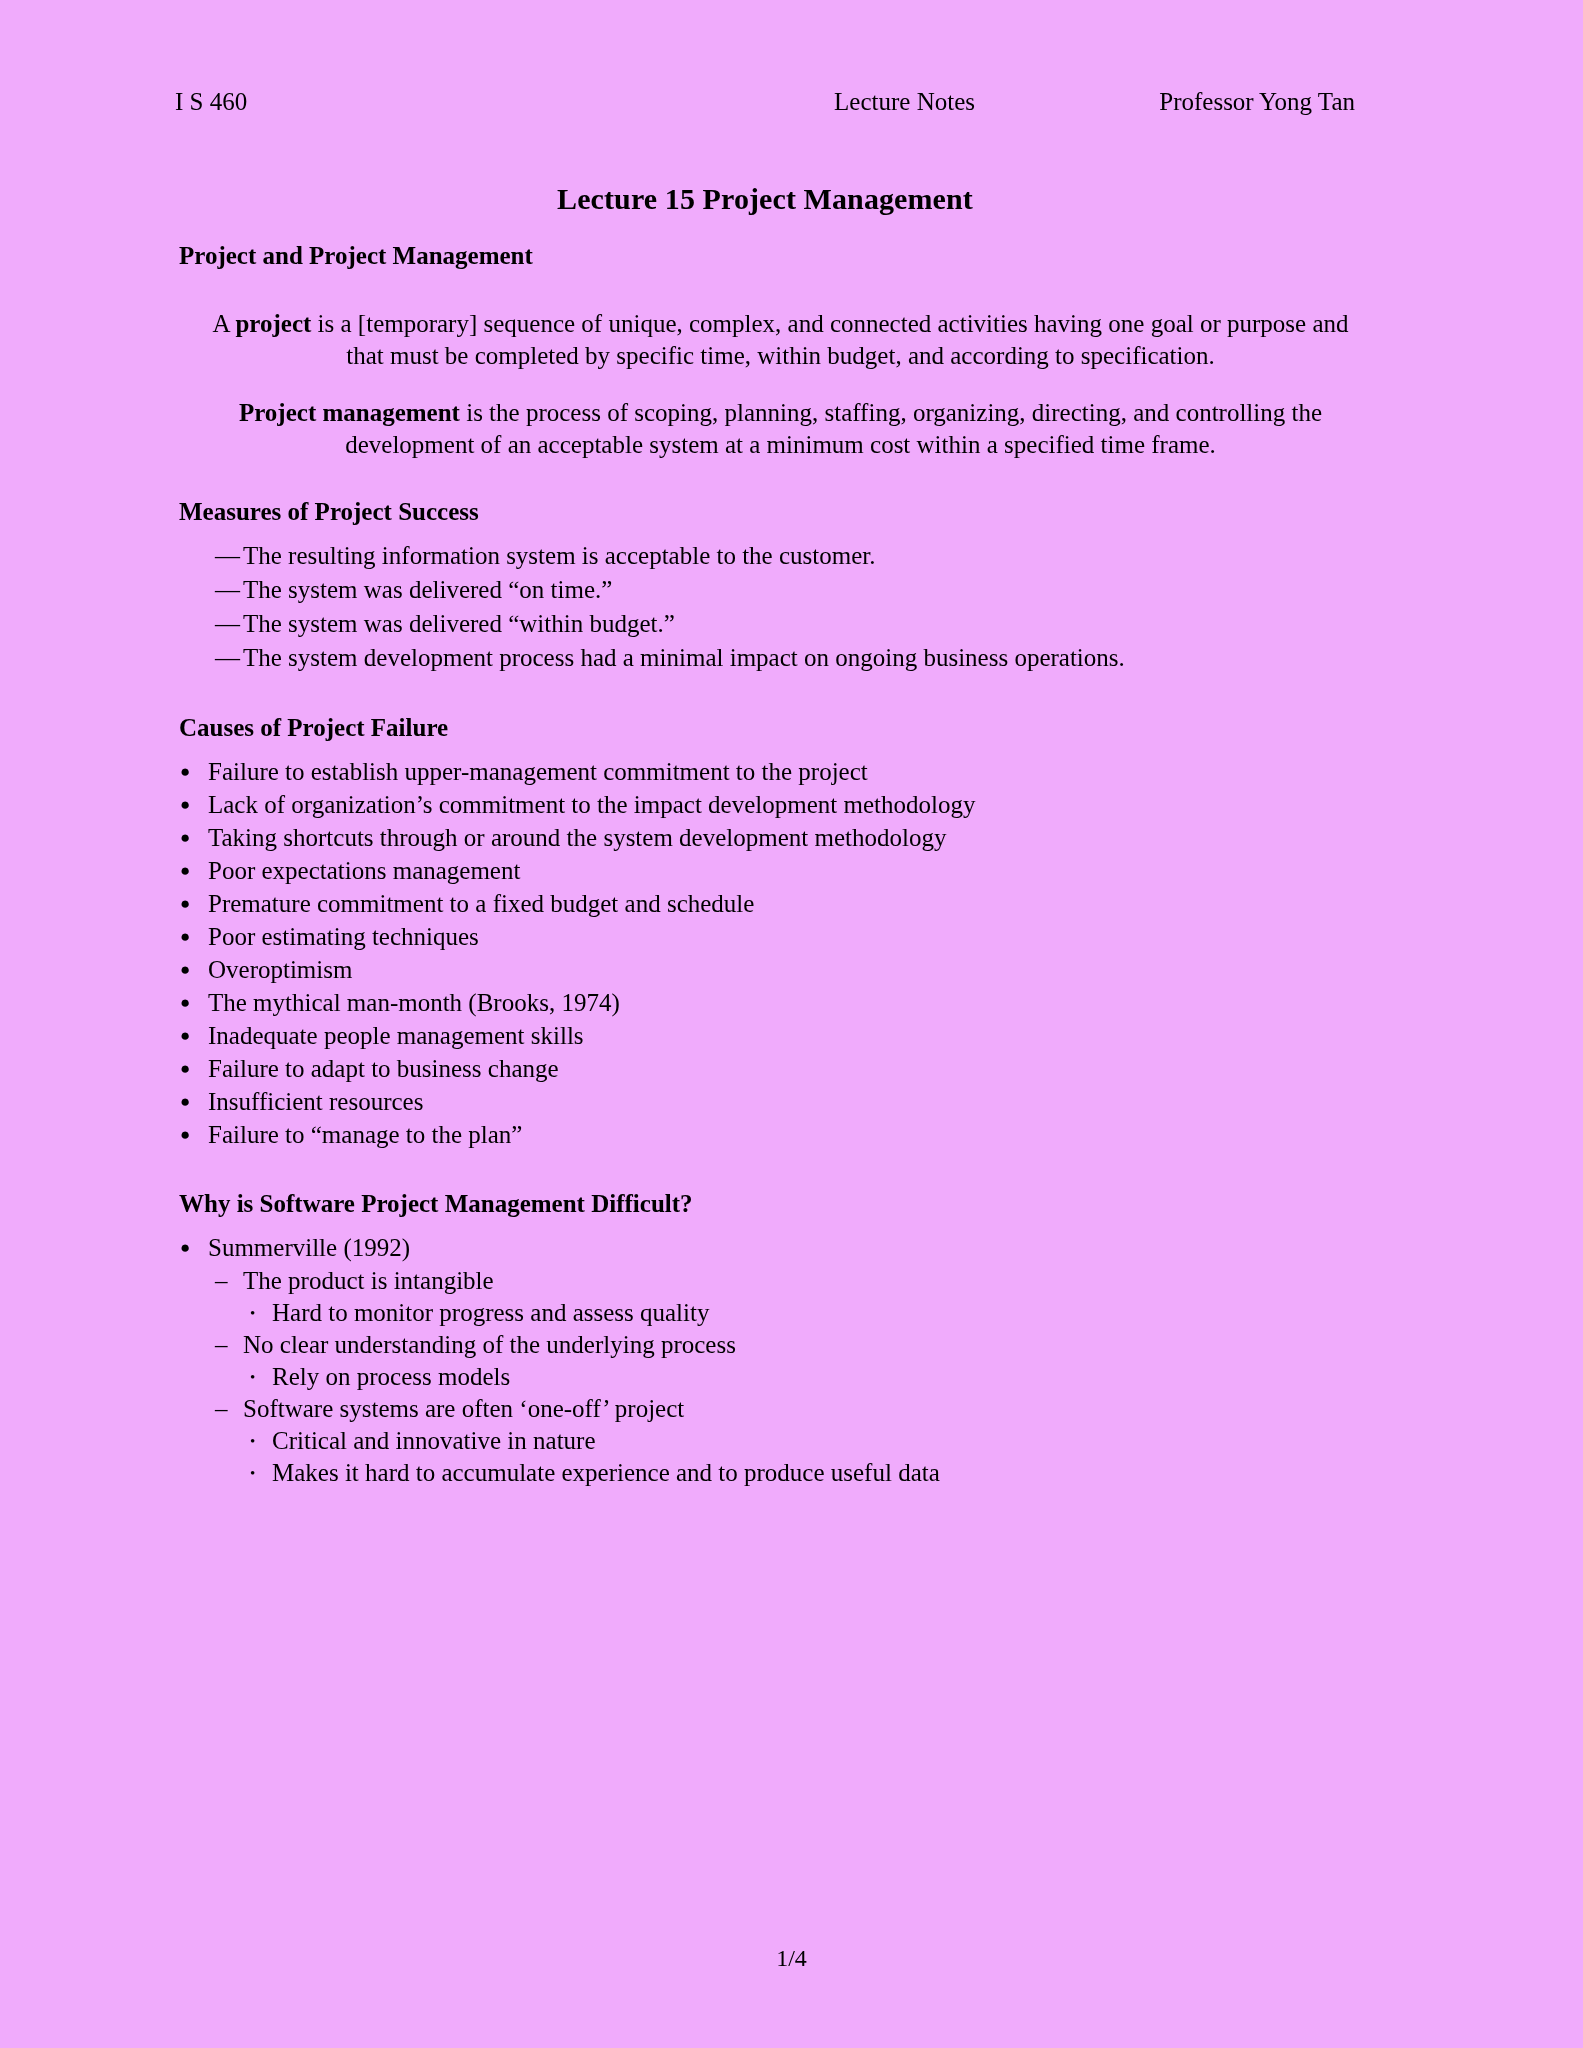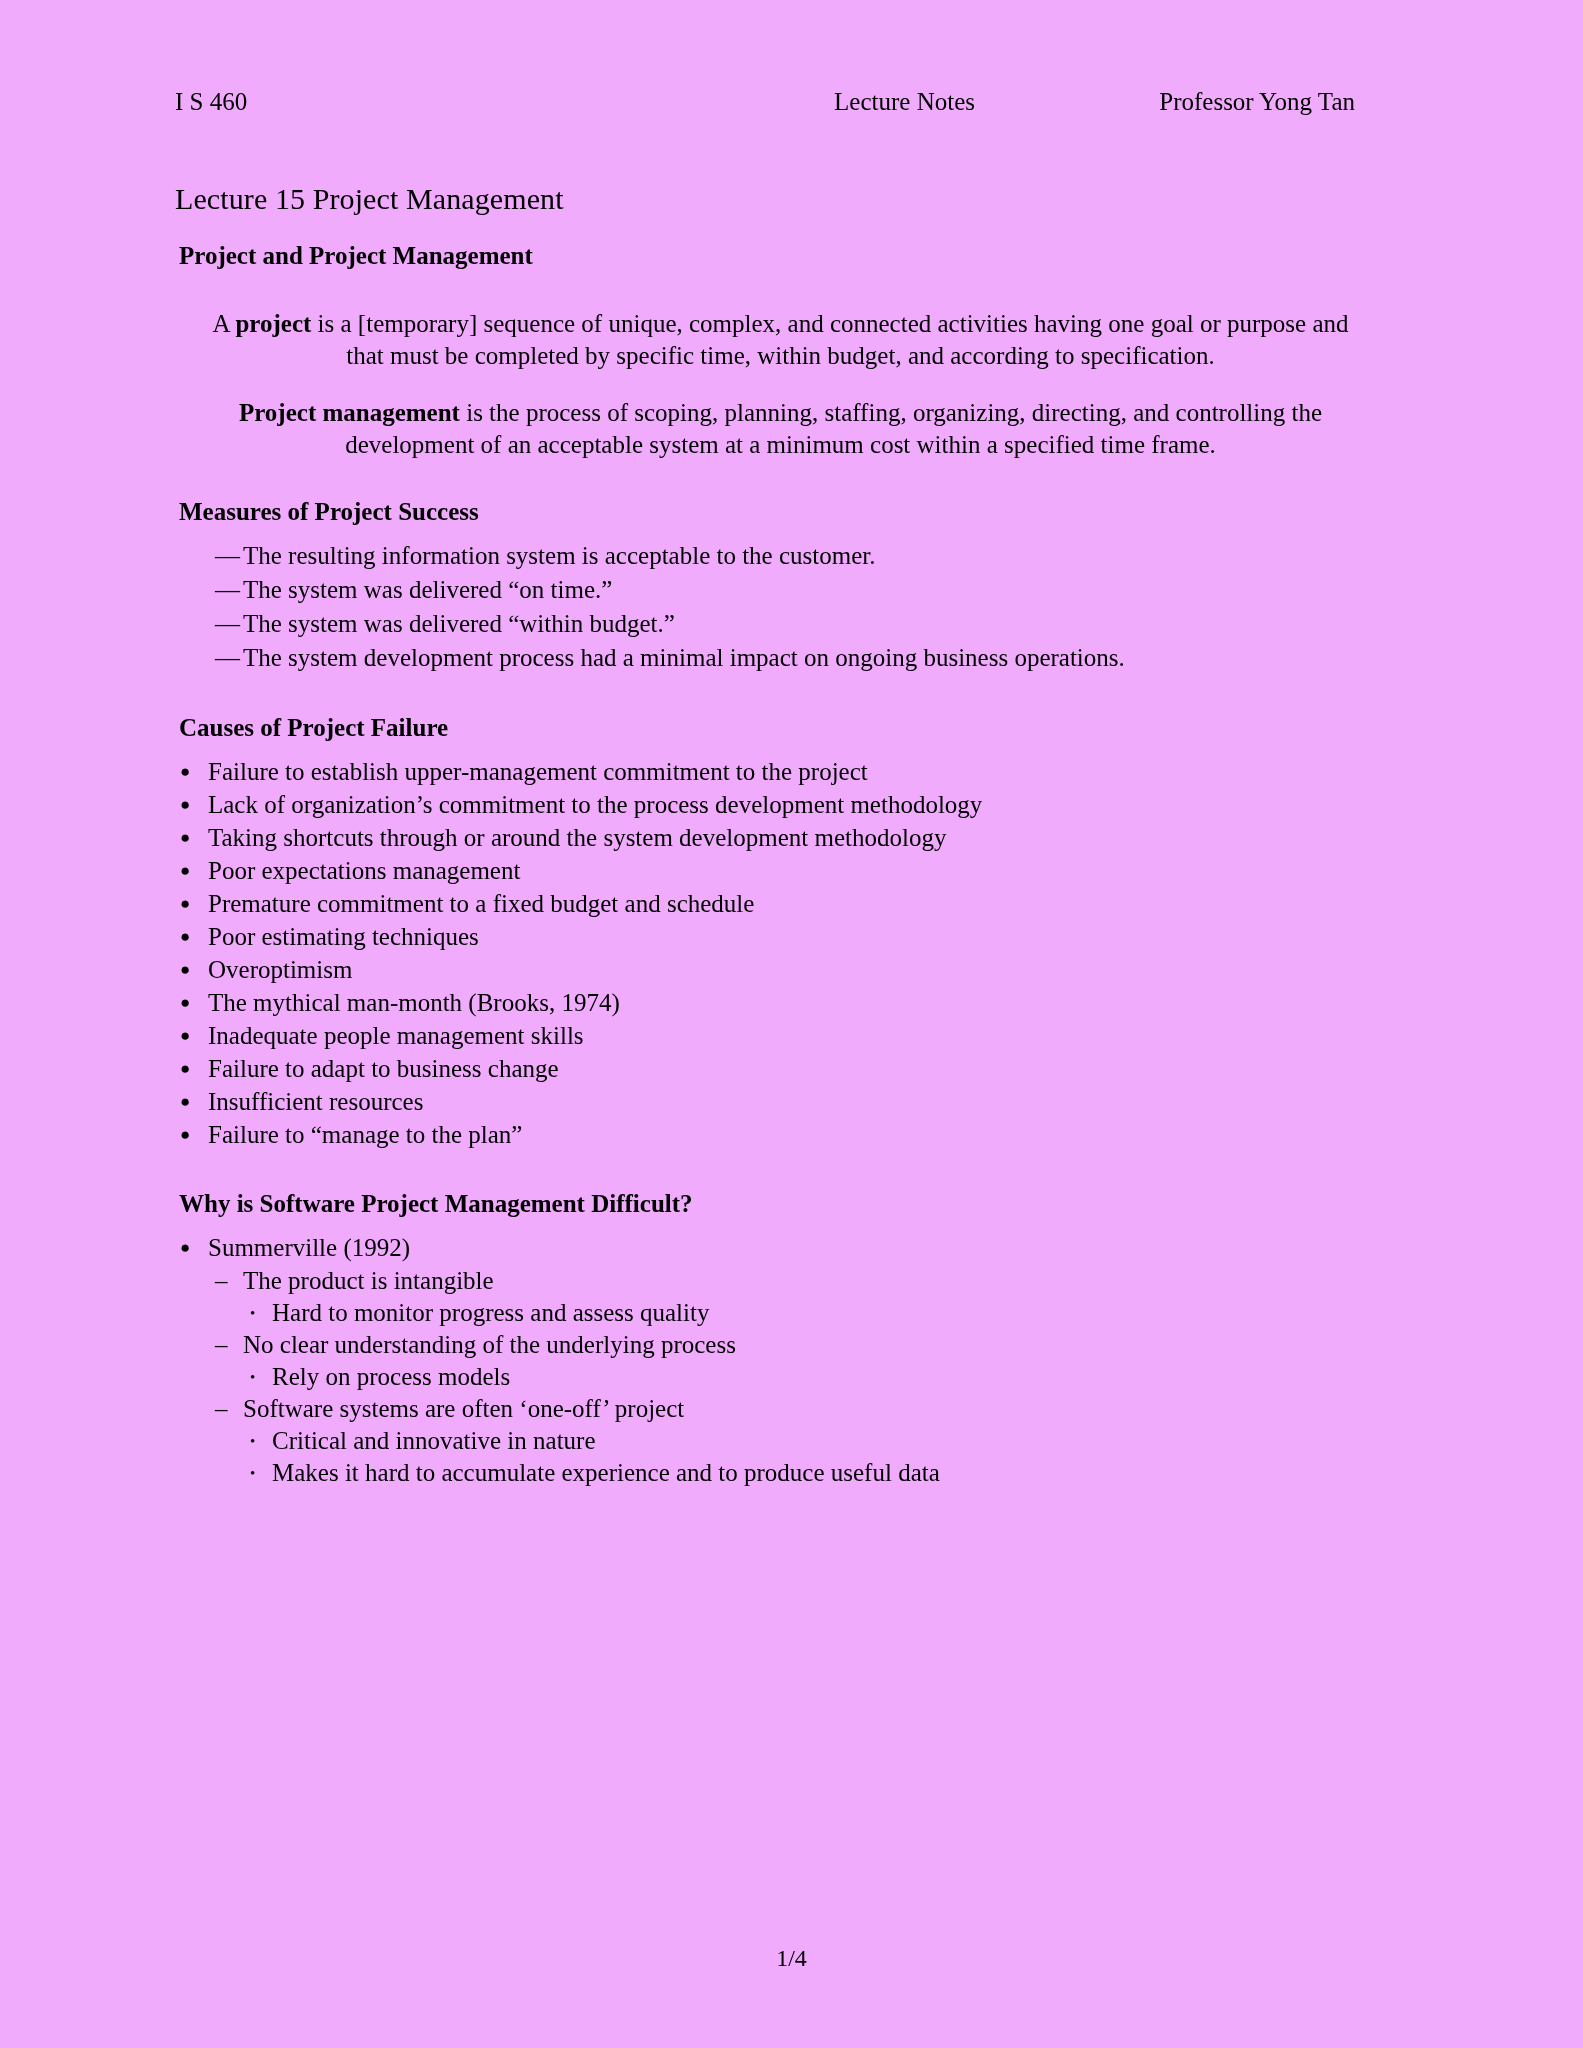--- a/index.html
+++ b/index.html
@@ -41,23 +41,23 @@
   .runhead .rh-left   { flex: 0 0 auto; width: 370px; text-align: left; }
   .runhead .rh-center { flex: 0 0 auto; width: 430px; text-align: right; }
   .runhead .rh-right  { flex: 1 1 auto; text-align: right; }
 
   
   .doc-title {
     position: absolute;
     left: 175px;
     top: 182px;
     width: 1180px;
-    text-align: left;
+    text-align: center;
     font-size: 30px;
-    font-weight: normal;
+    font-weight: bold;
     letter-spacing: 0.1px;
   }
 
   
   .heading {
     font-size: 25px;
     font-weight: bold;
     margin: 4px;
   }
 
@@ -170,21 +170,21 @@
     <div class="heading">Causes of Project Failure</div>
 
     <div class="gap-s"></div>
 
     <div class="row bul0">
       <span class="mark">●</span>
       <span class="txt">Failure to establish upper-management commitment to the project</span>
     </div>
     <div class="row bul0">
       <span class="mark">●</span>
-      <span class="txt">Lack of organization’s commitment to the process development methodology</span>
+      <span class="txt">Lack of organization’s commitment to the impact development methodology</span>
     </div>
     <div class="row bul0">
       <span class="mark">●</span>
       <span class="txt">Taking shortcuts through or around the system development methodology</span>
     </div>
     <div class="row bul0">
       <span class="mark">●</span>
       <span class="txt">Poor expectations management</span>
     </div>
     <div class="row bul0">

